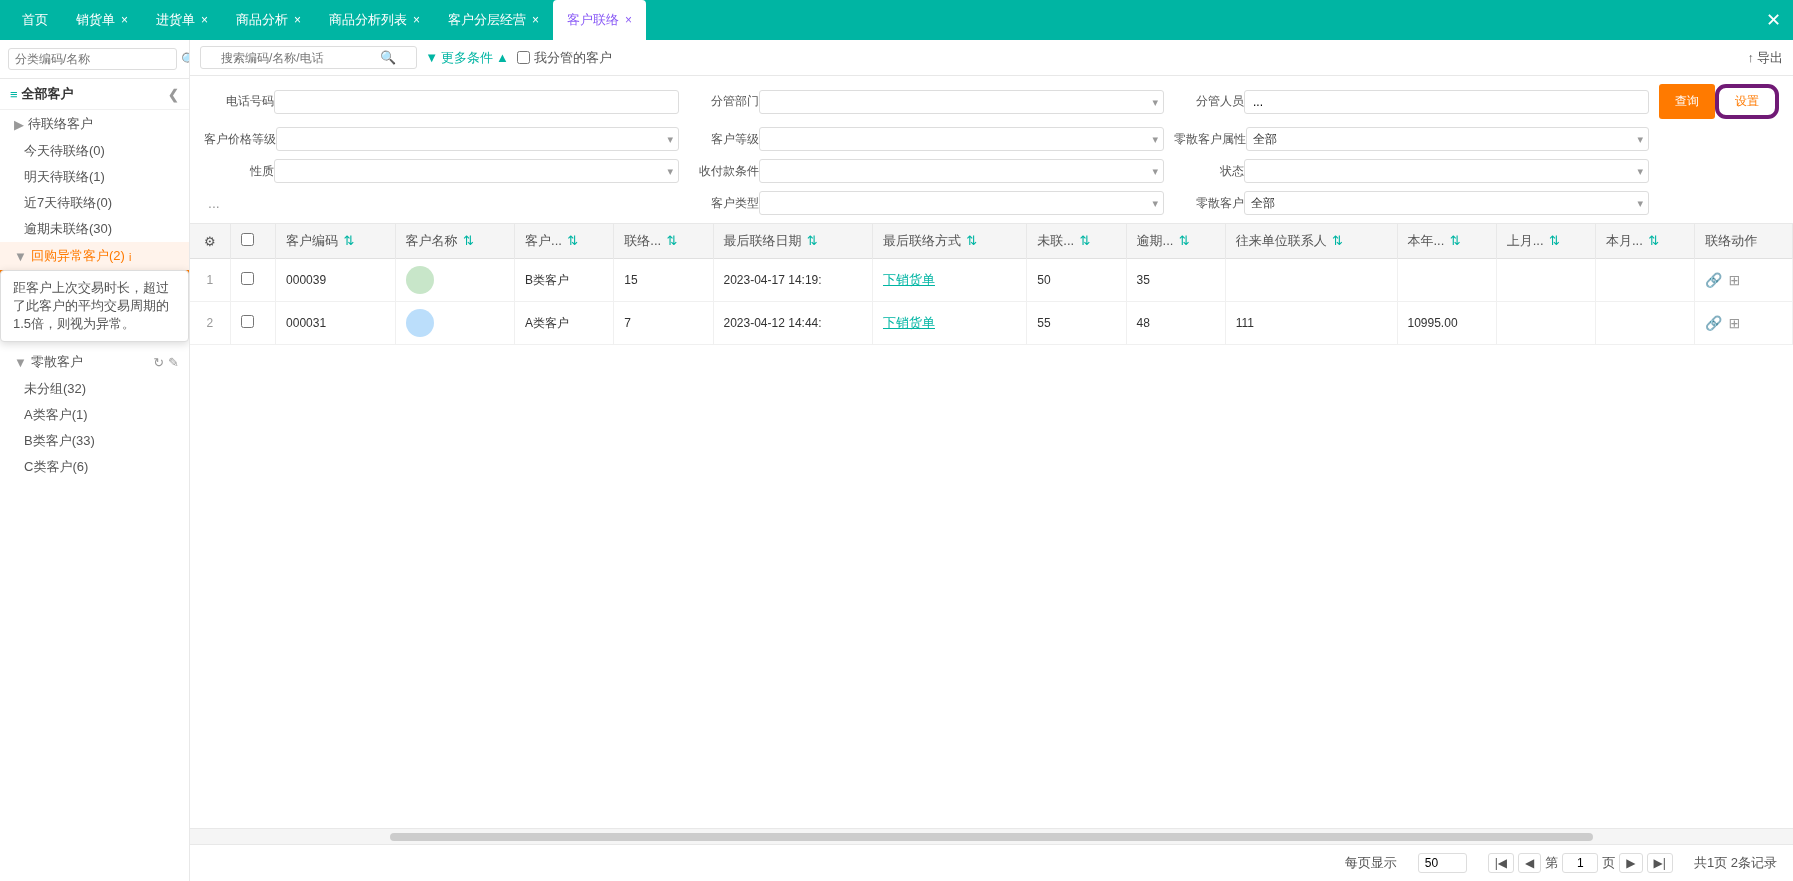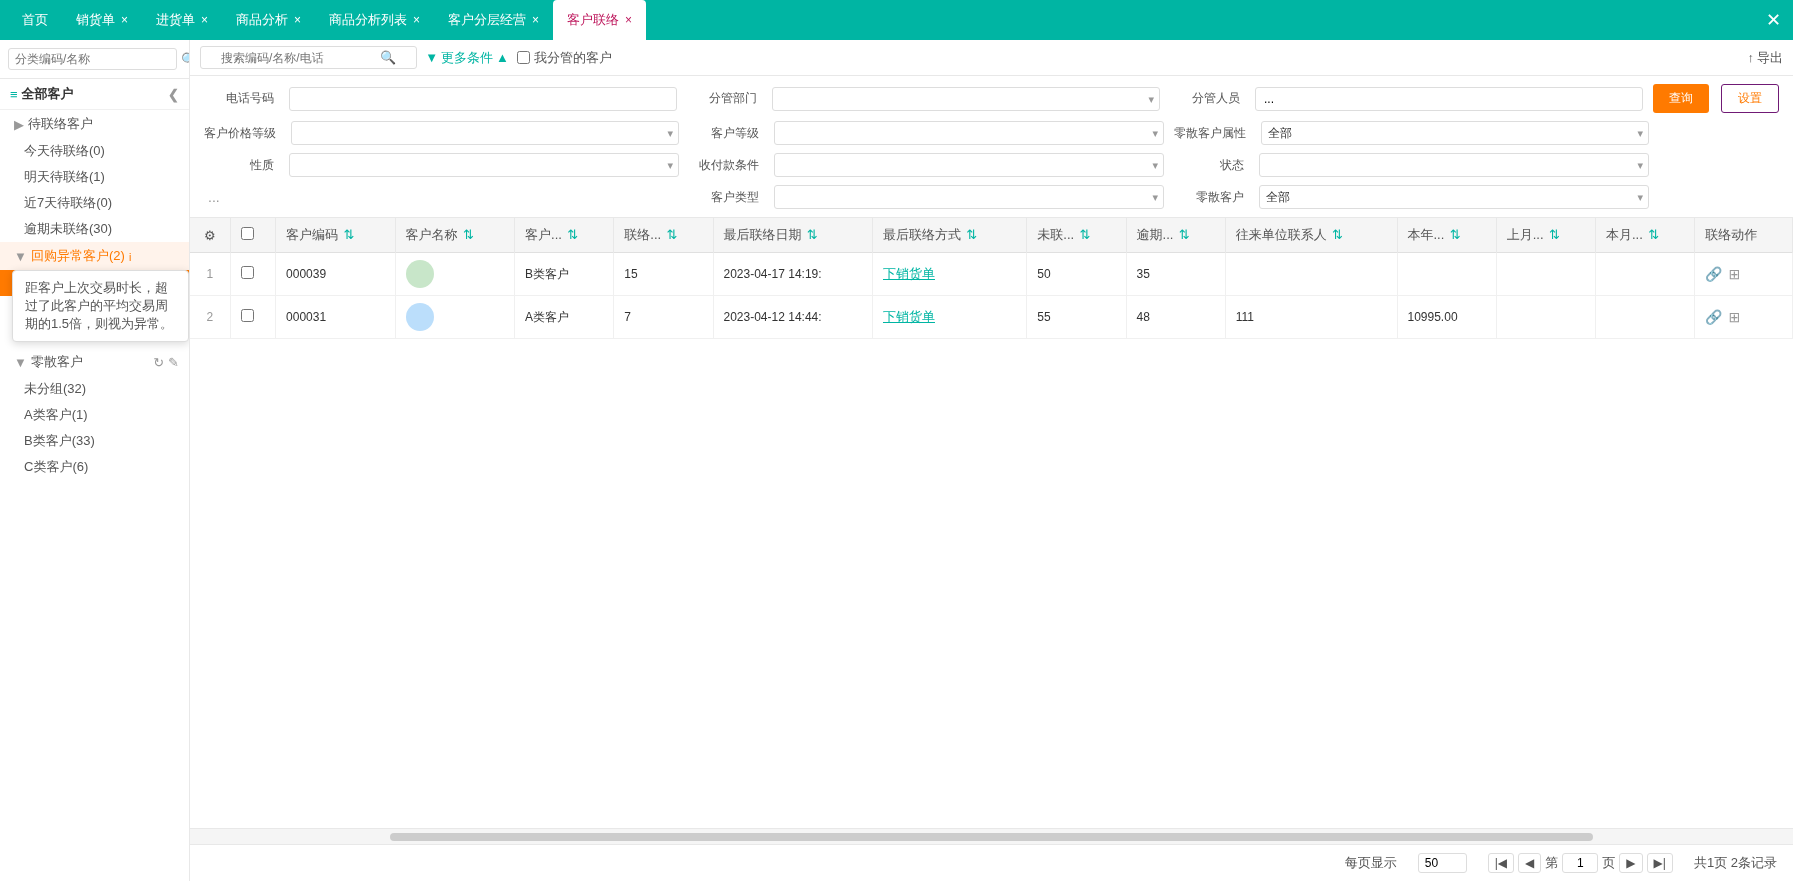--- a/index.html
+++ b/index.html
@@ -9,21 +9,21 @@
     .top-nav {
       display: flex; align-items: center;
       background: #00b5a3; height: 40px; padding: 0 8px;
       position: relative;
     }
     .top-nav .nav-item {
       color: #fff; padding: 0 14px; height: 40px; display: flex; align-items: center;
       cursor: pointer; font-size: 13px; white-space: nowrap;
     }
     .top-nav .nav-item.active {
-      background: #fff; color: #be185d; border-radius: 4px 4px 0 0;
+      background: #fff; color: #8b5cf6; border-radius: 4px 4px 0 0;
     }
     .top-nav .nav-item .close-x {
       margin-left: 6px; font-size: 12px; cursor: pointer;
     }
     .top-nav .top-close {
       position: absolute; right: 12px; top: 50%; transform: translateY(-50%);
       color: #fff; font-size: 18px; cursor: pointer;
     }
 
     
@@ -106,59 +106,59 @@
     
     .adv-filter {
       background: #fff; padding: 8px 14px;
       border-bottom: 1px solid #e8e8e8;
     }
     .adv-filter-row {
       display: flex; align-items: center; gap: 10px; margin-bottom: 8px;
     }
     .adv-filter-row:last-child { margin-bottom: 0; }
     .filter-field {
-      display: flex; align-items: center; gap: 15px; flex: 1;
+      display: flex; align-items: center; gap: 0; flex: 1;
     }
     .filter-field label { color: #555; font-size: 12px; white-space: nowrap; min-width: 70px; text-align: right; }
     .select-wrap {
       position: relative; flex: 1;
     }
     .select-wrap::after {
       content: '▾'; position: absolute; right: 6px; top: 50%; transform: translateY(-50%);
       color: #999; pointer-events: none; font-size: 11px;
     }
     .select-wrap select {
       width: 100%; border: 1px solid #ddd; border-radius: 3px; padding: 4px 22px 4px 6px;
       font-size: 12px; background: #fff; color: #333; appearance: none; cursor: pointer;
       outline: none;
     }
     .filter-input {
       border: 1px solid #ddd; border-radius: 3px; padding: 4px 8px;
       font-size: 12px; flex: 1; outline: none; min-width: 120px;
     }
     .action-btns {
-      display: flex; gap: 12px;
+      display: flex; gap: 0;
     }
     .btn-query {
       background: #ff7a00; color: #fff; border: none; border-radius: 3px;
       padding: 5px 16px; font-size: 12px; cursor: pointer;
     }
     .btn-setting {
-      background: #fff; color: #ff7a00; border: 1px solid #701a75; border-radius: 3px;
+      background: #fff; color: #ff7a00; border: 4px solid #701a75; border-radius: 11px;
       padding: 5px 16px; font-size: 12px; cursor: pointer;
     }
     .dots-btn {
       color: #999; cursor: pointer; font-size: 14px; padding: 0 4px;
     }
 
     
     .tooltip-box {
       background: #fff; border: 1px solid #ddd; border-radius: 4px;
       padding: 8px 12px; font-size: 12px; color: #555;
-      position: absolute; z-index: 100; left: 12px; top: 230px;
+      position: absolute; z-index: 100; left: 0; top: 230px;
       max-width: 320px; box-shadow: 0 2px 8px rgba(0,0,0,0.15);
     }
 
     
     .table-container {
       flex: 1; overflow: auto; background: #fff; position: relative;
     }
     table {
       width: 100%; border-collapse: collapse; min-width: 1400px;
     }

